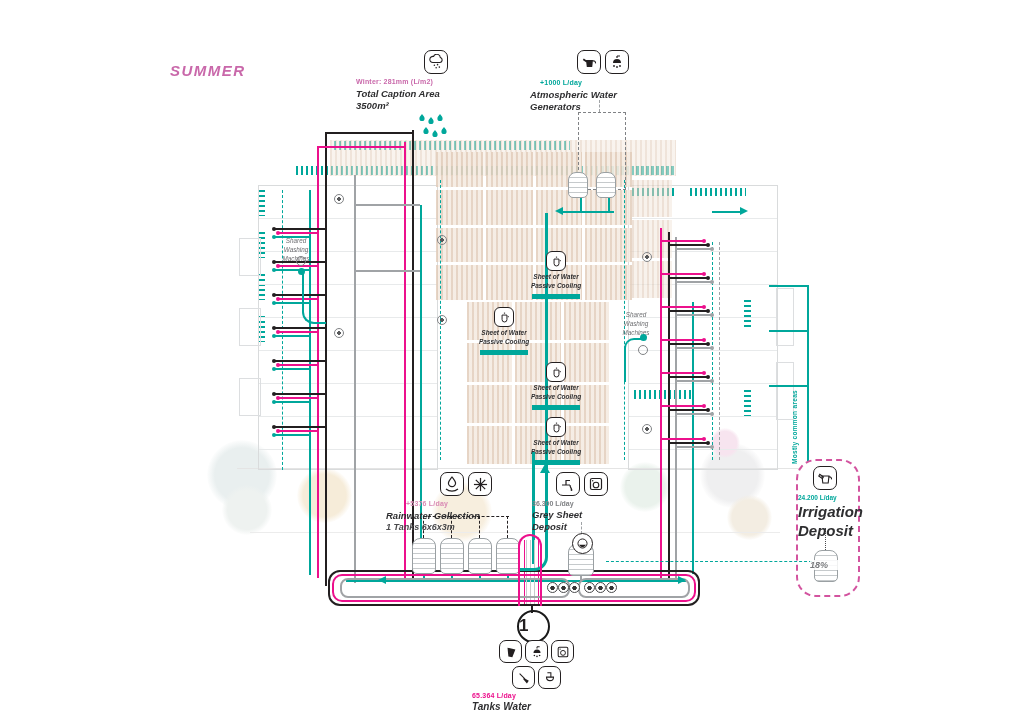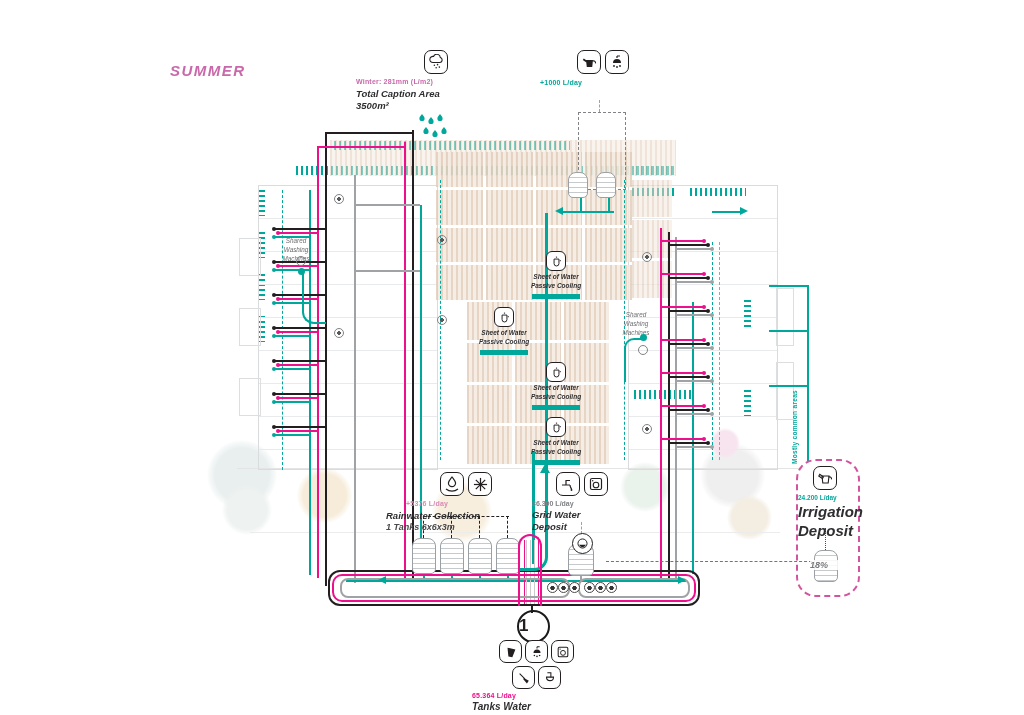--- a/index.html
+++ b/index.html
@@ -315,20 +315,24 @@
         <path d="M8 2v2M8 2h3" stroke="#231f20" stroke-width="1.2" fill="none"></path>
         <path d="M4 9a4 4 0 0 1 8 0z" fill="#231f20"></path>
         <g fill="#231f20">
           <circle cx="5" cy="12" r=".9"></circle>
           <circle cx="8" cy="13" r=".9"></circle>
           <circle cx="11" cy="12" r=".9"></circle>
         </g>
       </svg>
   </div>
   <div class="abs ctr val" style="left:528px;top:79px;width:120px;color:var(--teal);z-index:8;">+1000 L/day</div>
+  <div class="abs ctr btitle" style="left:518px;top:89px;width:140px;z-index:8;">
+    <span>Atmospheric Water</span><br>
+    <span>Generators</span>
+  </div>
 
   <div class="sheet" style="left:518px;top:251px;">
     <div class="sqs" style="margin:0 auto 2px;">
         <svg width="13" height="13" viewBox="0 0 16 16">
           <path d="M5 5h6v5.5a3 3 0 0 1-6 0z" fill="none" stroke="#231f20" stroke-width="1.2"></path>
           <circle cx="8" cy="2.6" r=".9" fill="#231f20"></circle>
           <circle cx="12.6" cy="7" r=".7" fill="#231f20"></circle>
         </svg>
       </div>
     <div class="t"><span>Sheet of Water</span><br><span>Passive Cooling</span></div>
@@ -411,21 +415,21 @@
   </div>
   <div class="abs sq" style="left:572px;top:472px;z-index:8;">
     <svg width="16" height="16" viewBox="0 0 16 16">
         <rect x="2.5" y="2.5" width="11" height="11" rx="1.5" fill="none" stroke="#231f20" stroke-width="1.2"></rect>
         <circle cx="8" cy="9" r="2.8" fill="none" stroke="#231f20" stroke-width="1.1"></circle>
         <circle cx="4.7" cy="4.7" r=".7" fill="#231f20"></circle>
       </svg>
   </div>
   <div class="abs ctr" style="left:520px;top:500px;width:100px;font-size:7px;font-weight:bold;color:#808285;z-index:8;">36.300 L/day</div>
   <div class="abs ctr btitle" style="left:520px;top:509px;width:100px;z-index:8;">
-    <span>Grid Water</span><br>
+    <span>Grey Sheet</span><br>
     <span>Deposit</span>
   </div>
   <div class="abs" style="left:560px;top:533px;width:19px;height:19px;border:1.6px solid #231f20;border-radius:50%;background:#fff;display:flex;align-items:center;justify-content:center;z-index:8;">
     <svg width="13" height="13" viewBox="0 0 16 16">
         <circle cx="8" cy="8" r="5.6" fill="none" stroke="#231f20" stroke-width="1.2"></circle>
         <path d="M3.7 9.6a4.6 4.6 0 0 0 8.6 0z" fill="#231f20"></path>
       </svg>
   </div>
 
   <div class="abs" style="left:784px;top:459px;width:60px;height:134px;border:2px dashed #d3539f;border-radius:20px;z-index:7;"></div>

